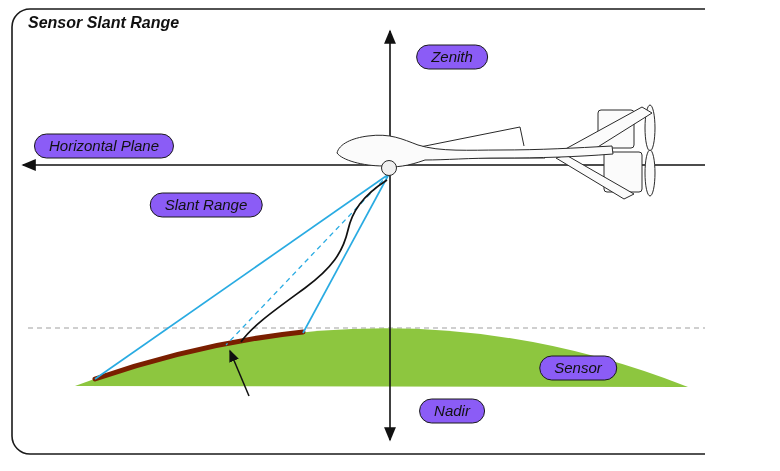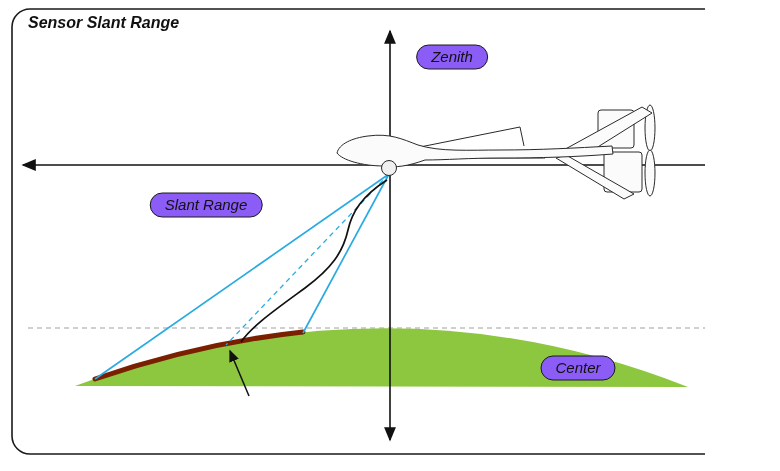--- a/index.html
+++ b/index.html
@@ -89,16 +89,18 @@
                C 362,166 342,160 337,153 Z"></path>
       <circle cx="389" cy="168" r="7.5" fill="#f0f0f0"></circle>
     </g>
 
     <line x1="249" y1="396" x2="230" y2="351" stroke="#111" stroke-width="1.5" marker-end="url(#arrow-sm)"></line>
   </svg>
 
   <div class="title">Sensor Slant Range</div>
 
   <div class="pill" style="left:452px;top:57px;">Zenith</div>
+  <div class="pill" style="left:104px;top:146px;">Horizontal Plane</div>
   <div class="pill" style="left:206px;top:205px;">Slant Range</div>
-  <div class="pill" style="left:578px;top:368px;">Center</div>
+  <div class="pill" style="left:578px;top:368px;">Sensor</div>
+  <div class="pill" style="left:452px;top:411px;">Nadir</div>
 
 </div>
 
 </body></html>

